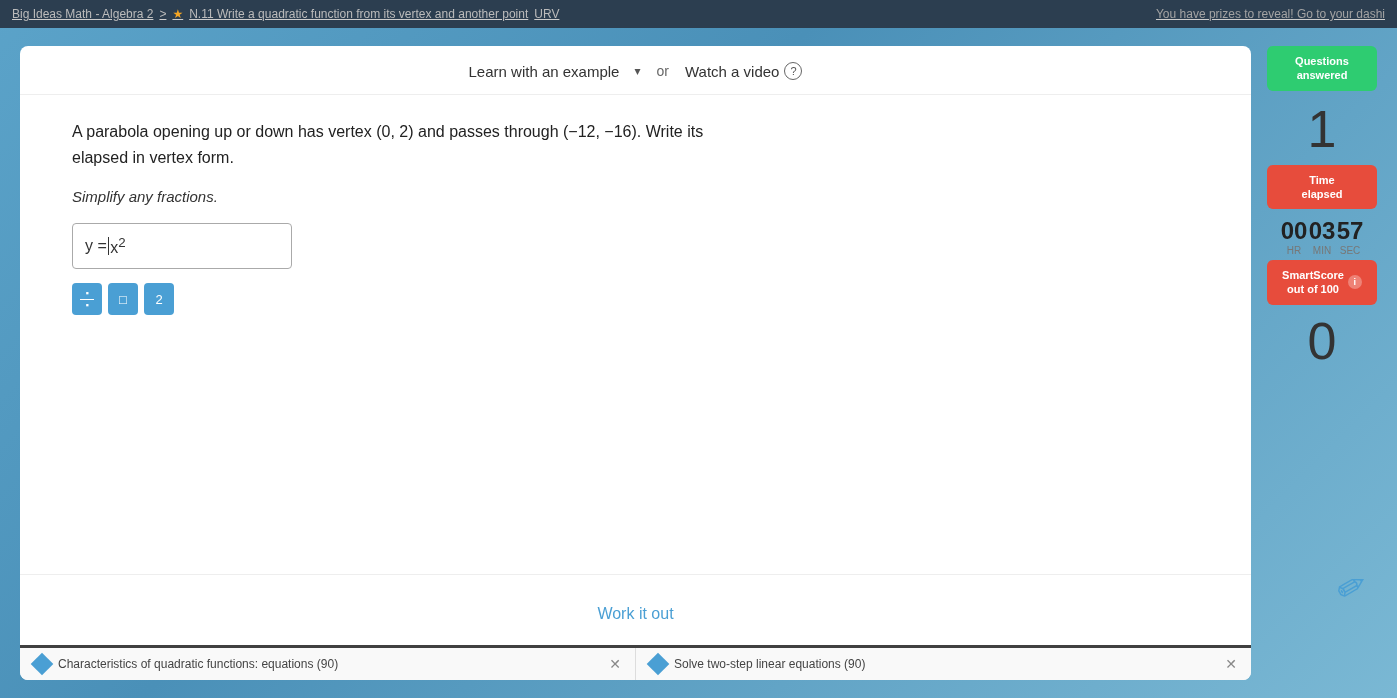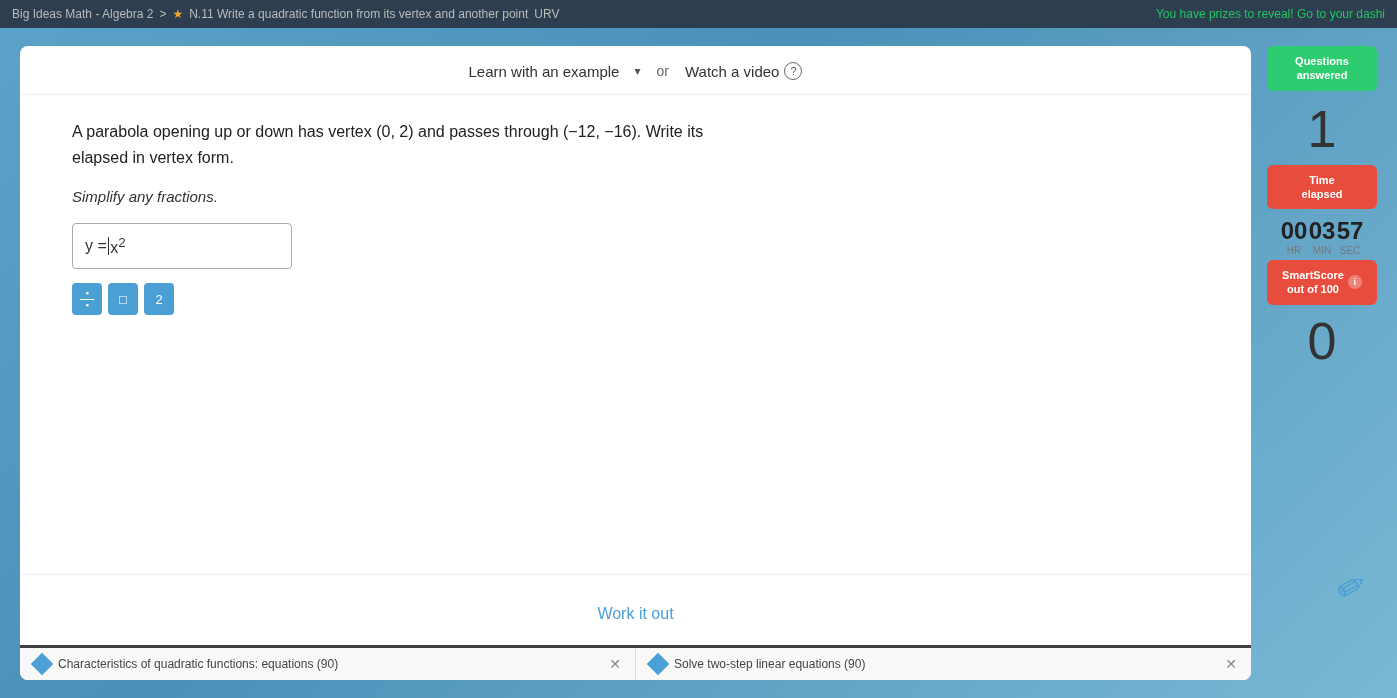--- a/index.html
+++ b/index.html
@@ -15,32 +15,33 @@
     
     .top-bar {
       background: #2c3e50;
       color: #ccc;
       font-size: 12px;
       padding: 5px 12px;
       display: flex;
       align-items: center;
       justify-content: space-between;
       height: 28px;
+      text-decoration: underline;
     }
     .top-bar-left {
       display: flex;
       align-items: center;
       gap: 6px;
       color: #bbb;
     }
     .top-bar-left .star-icon {
       color: #f5a623;
     }
     .top-bar-right {
-      color: #22c55e;
+      color: #a3a3a3;
       font-size: 12px;
     }
 
     
     .main-container {
       display: flex;
       padding: 18px 20px;
       gap: 16px;
       height: calc(698px - 28px);
     }

